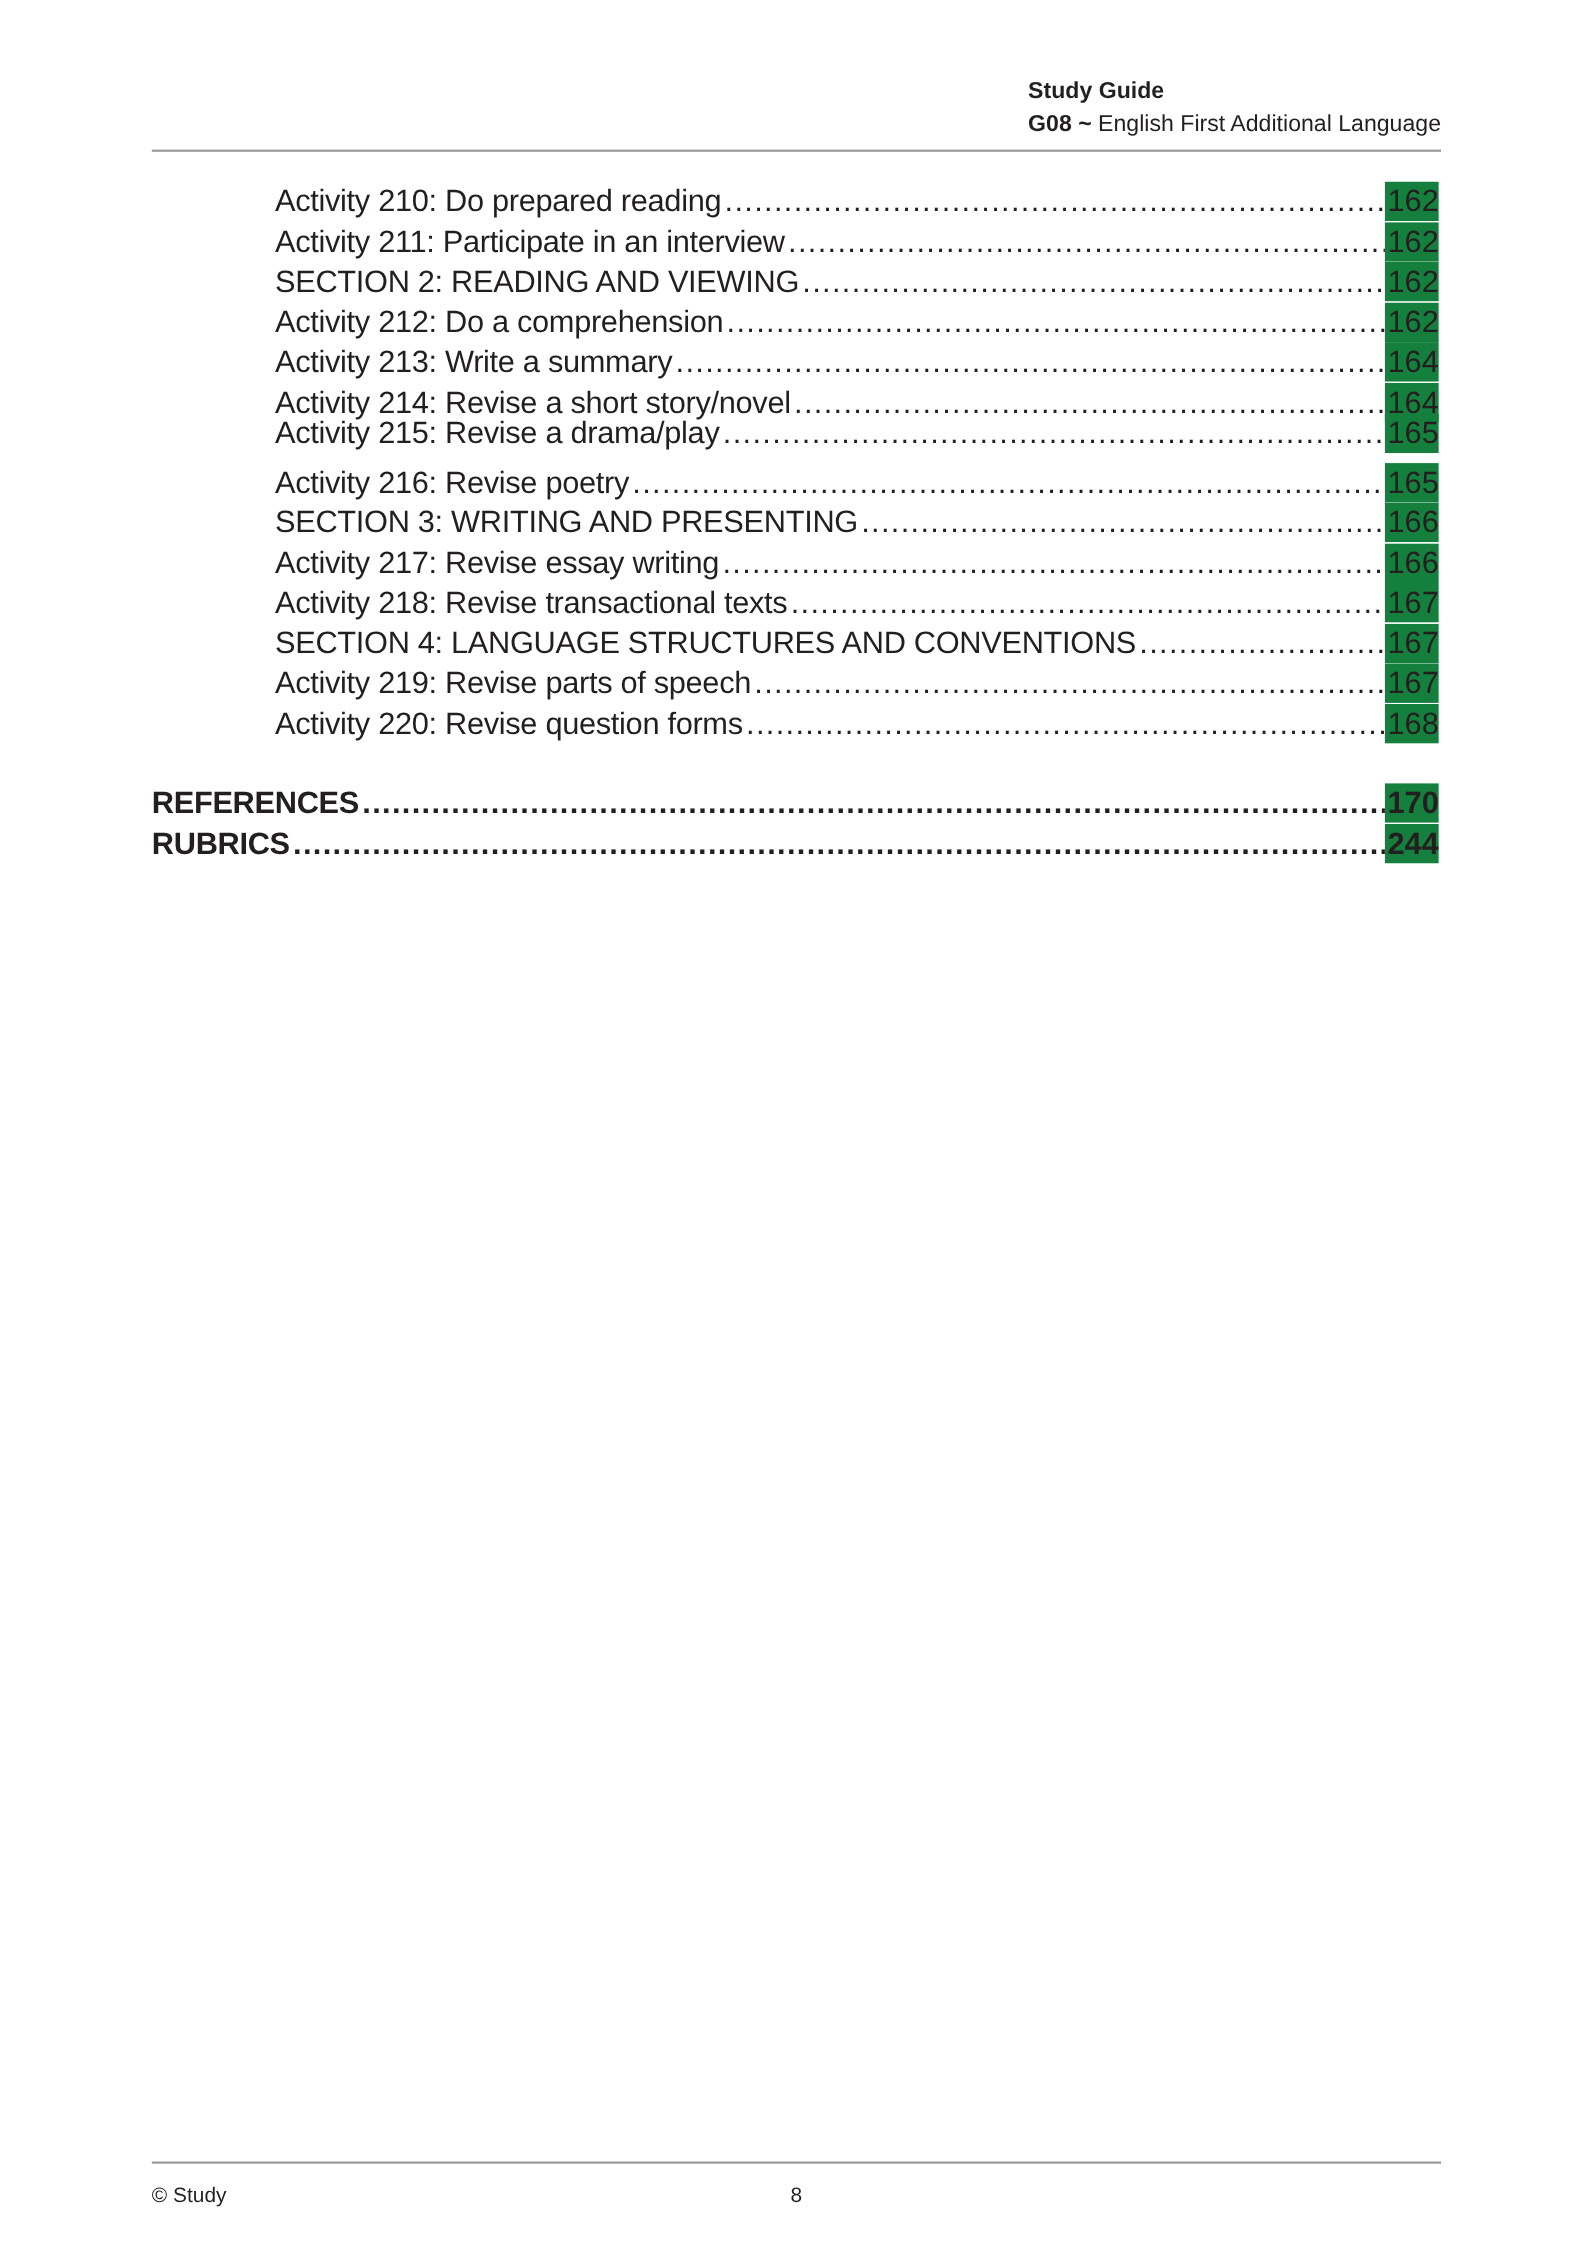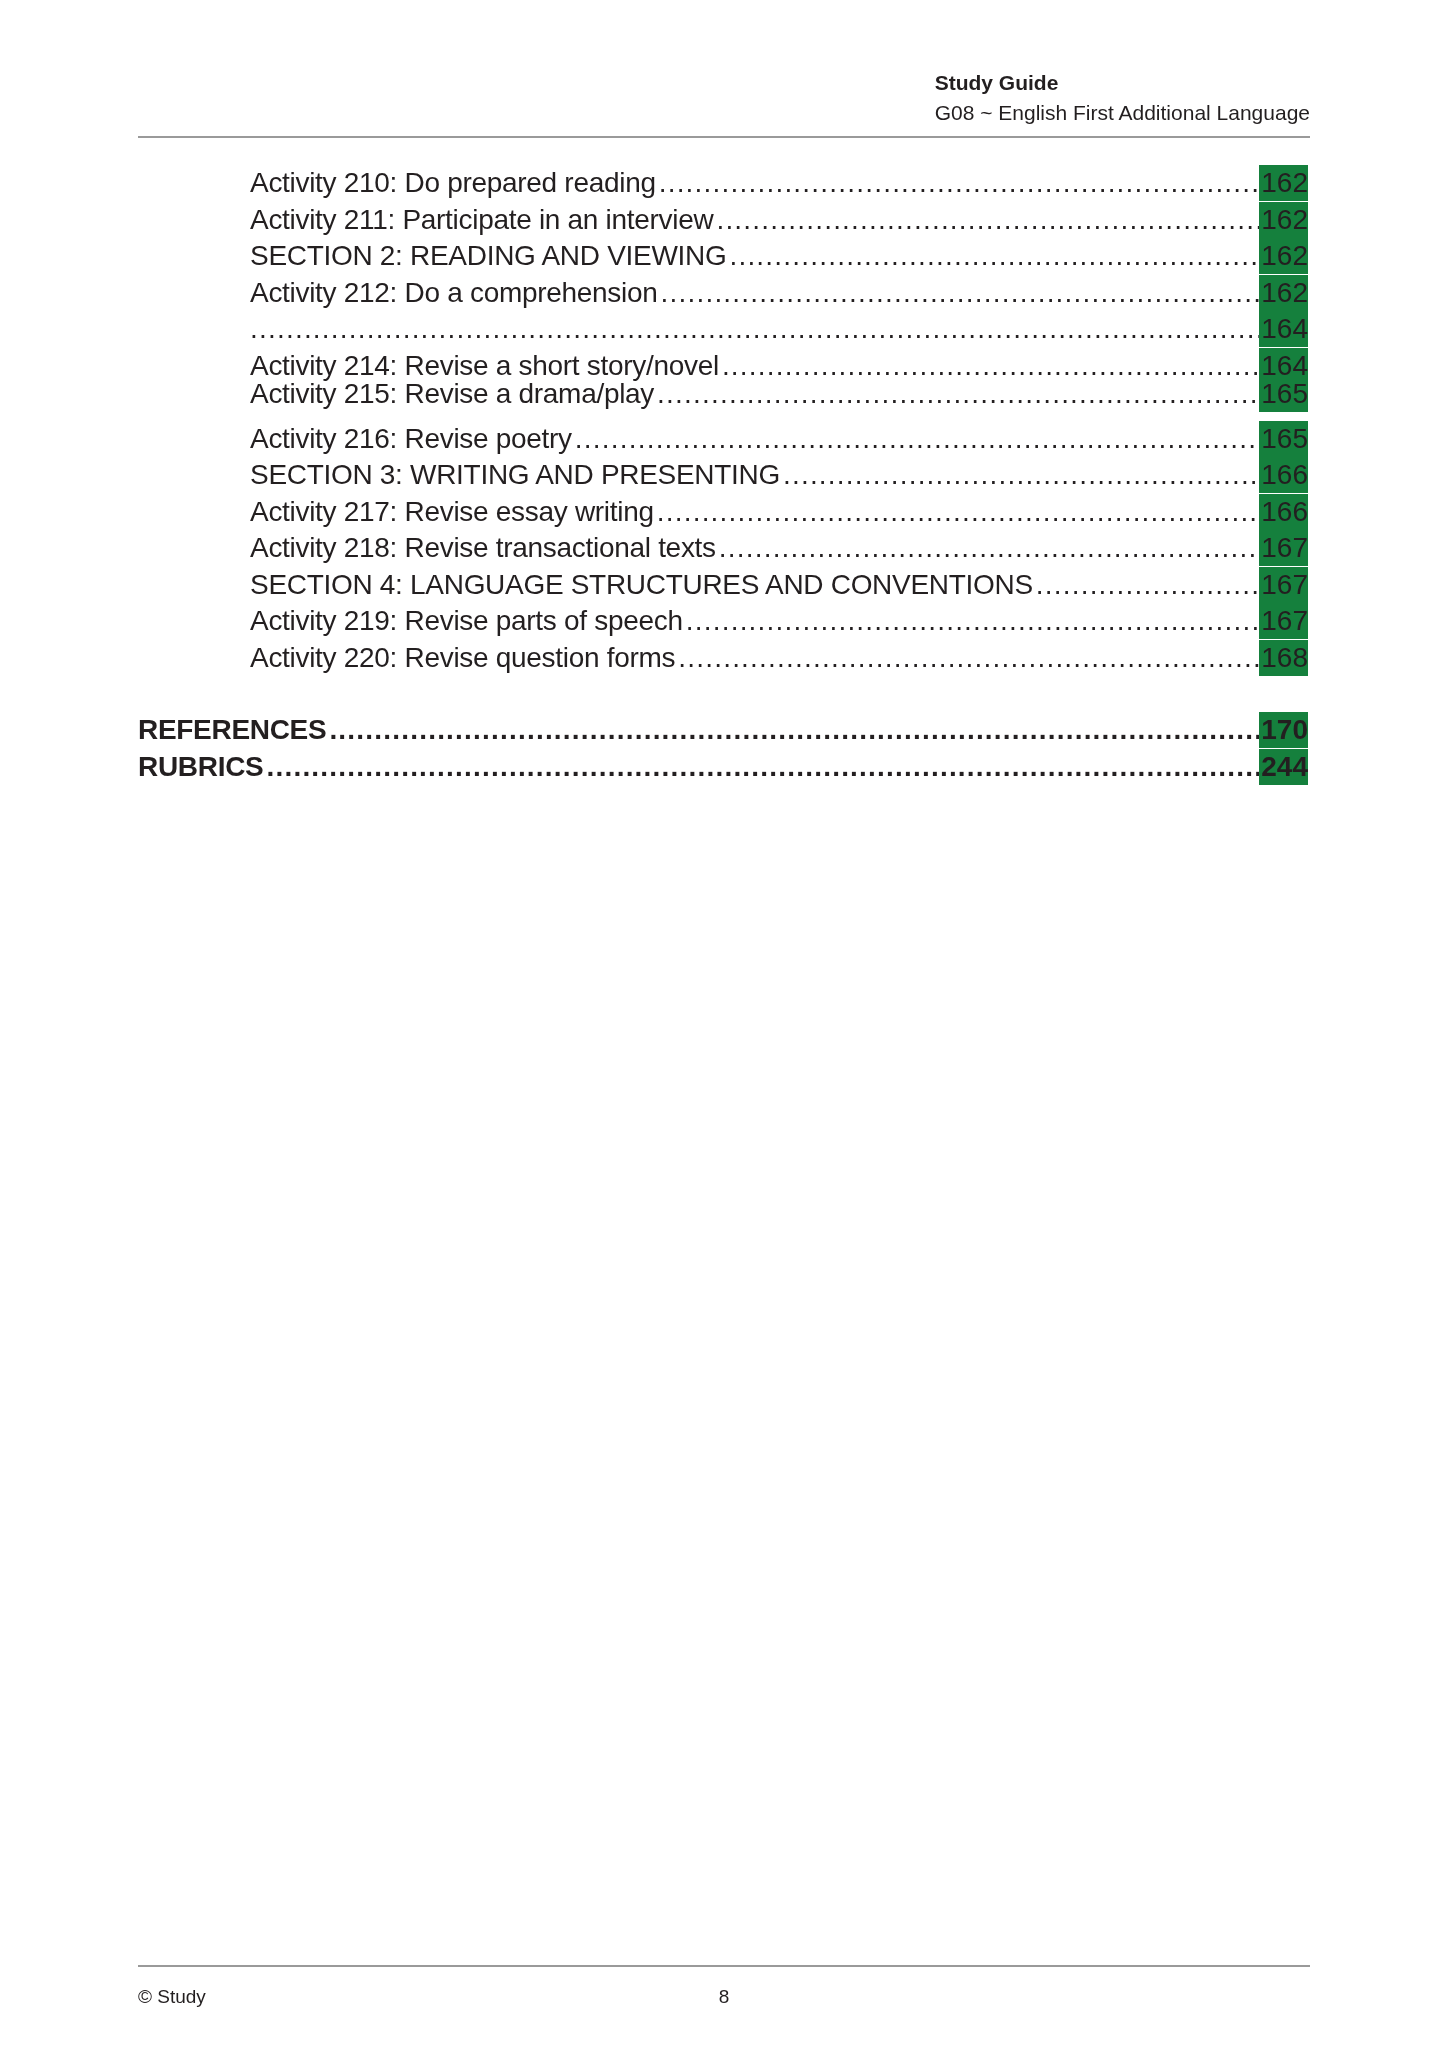--- a/index.html
+++ b/index.html
@@ -1,20 +1,20 @@
 <!DOCTYPE html>
 <html><head>
 <meta charset="utf-8">
 <style>
   html, body { margin: 0; padding: 0; background: #ffffff; }
   body { width: 1449px; height: 2048px; position: relative; overflow: hidden;
          font-family: "Liberation Sans", sans-serif; color: #231f20; }
   .page-header { position: absolute; right: 139px; top: 68px; font-size: 21px; line-height: 30px; }
   .page-header .l1 { font-weight: bold; }
-  .page-header .l2 b { font-weight: normal; }
+  .page-header .l2 b { font-weight: bold; }
   .rule { position: absolute; left: 138px; width: 1172px; height: 2px; background: #9a9a9a; }
   .toc { position: absolute; left: 0; top: 0; width: 100%; }
   .row { position: absolute; display: flex; align-items: flex-start; font-size: 28px; height: 36px; line-height: 36px; white-space: nowrap; overflow: hidden; }
   .row.sub { left: 250px; width: 1058px; }
   .row.main { left: 138px; width: 1170px; font-weight: bold; }
   .row .t { flex: 0 0 auto; padding-right: 3px; letter-spacing: -0.3px; }
   .row .d { flex: 1 1 auto; overflow: hidden; letter-spacing: 1.2px; color: #231f20; }
   .row .d::before { content: "......................................................................................................................................................................................................................"; }
   .row .p { flex: 0 0 auto; padding-left: 2px; background: #15803d; }
   .footer-left { position: absolute; left: 138px; top: 1985px; font-size: 19px; line-height: 24px; }
@@ -44,20 +44,21 @@
       <span class="t">SECTION 2: READING AND VIEWING </span>
       <span class="d"></span>
       <span class="p">162</span>
     </div>
   <div class="row sub" style="top:274.5px">
       <span class="t">Activity 212: Do a comprehension </span>
       <span class="d"></span>
       <span class="p">162</span>
     </div>
   <div class="row sub" style="top:311px">
+      <span class="t">Activity 213: Write a summary </span>
       <span class="d"></span>
       <span class="p">164</span>
     </div>
   <div class="row sub" style="top:347.5px">
       <span class="t">Activity 214: Revise a short story/novel</span>
       <span class="d"></span>
       <span class="p">164</span>
     </div>
   <div class="row sub" style="top:376px">
       <span class="t">Activity 215: Revise a drama/play</span>

